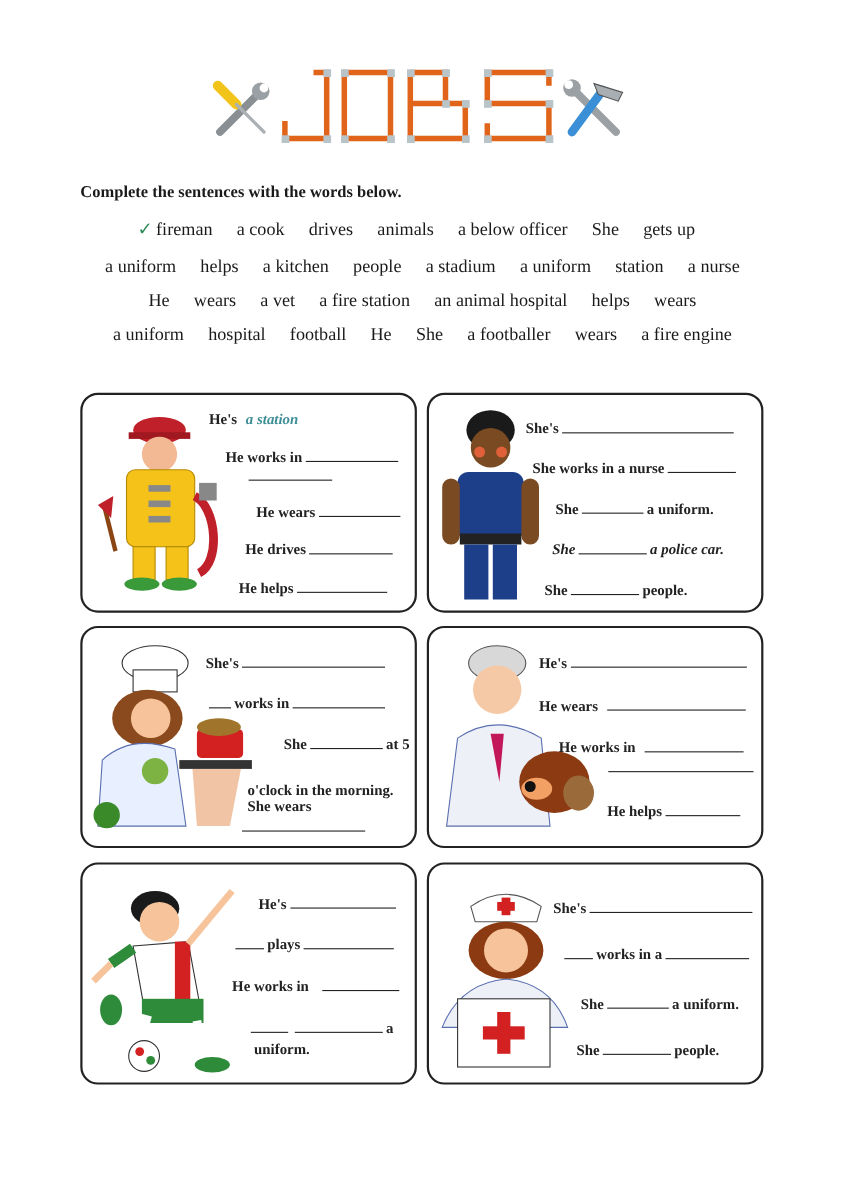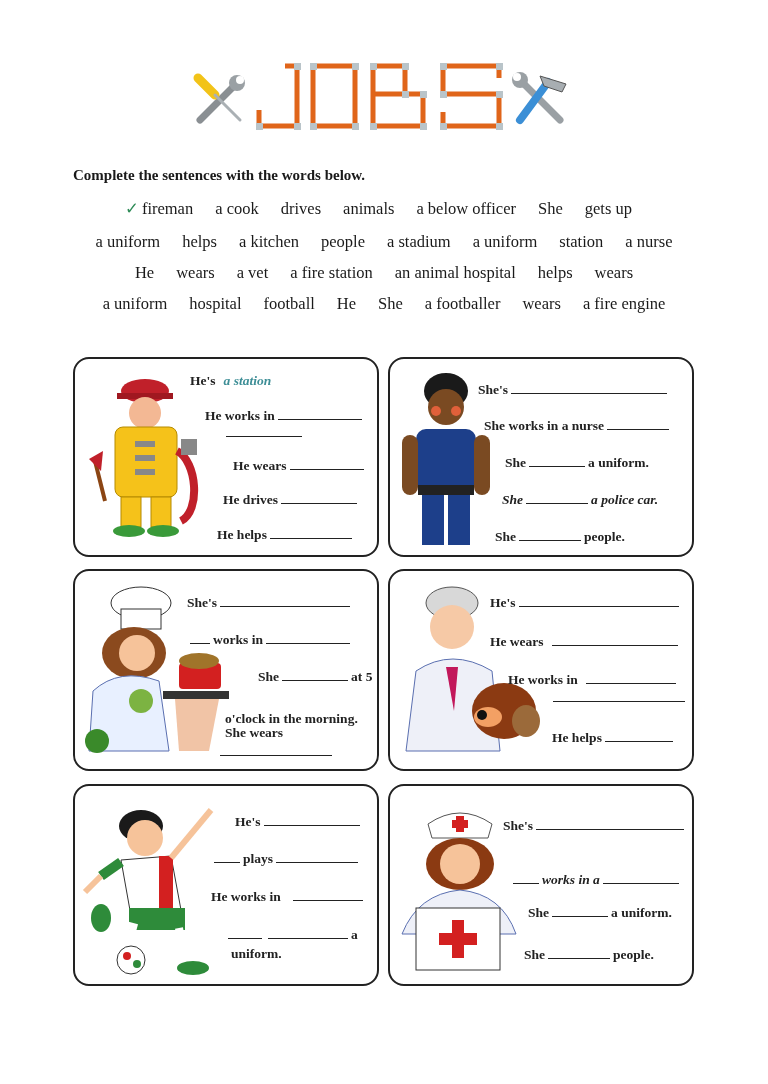--- a/index.html
+++ b/index.html
@@ -250,16 +250,16 @@
     <rect x="58" y="12" width="8" height="16" fill="#d32020"></rect>
       <rect x="54" y="16" width="16" height="8" fill="#d32020"></rect>
     <ellipse cx="62" cy="60" rx="34" ry="26" fill="#8b3a12"></ellipse>
     <circle cx="62" cy="60" r="20" fill="#f6c39a"></circle>
     <path d="M4 130 Q20 90 62 86 Q104 90 118 130 Z" fill="#eef0f8" stroke="#5a6fb0"></path>
     <rect x="18" y="104" width="84" height="62" fill="#fff" stroke="#333"></rect>
     <rect x="54" y="116" width="12" height="38" fill="#d32020"></rect>
       <rect x="41" y="129" width="38" height="12" fill="#d32020"></rect>
   </svg>
   <div class="line" style="left:113px; top:31px;"><span>She's</span><span class="blank" style="width:148px;"></span></div>
-  <div class="line" style="left:120px; top:85px;font-style:italic;"><span class="blank" style="width:26px;"></span><span>works in a</span><span class="blank" style="width:76px;"></span></div>
+  <div class="line" style="left:120px; top:73px;"><span class="blank" style="width:26px;"></span><span>works in a</span><span class="blank" style="width:76px;"></span></div>
   <div class="line" style="left:138px; top:118px;"><span>She</span><span class="blank" style="width:56px;"></span><span>a uniform.</span></div>
   <div class="line" style="left:134px; top:160px;"><span>She</span><span class="blank" style="width:62px;"></span><span>people.</span></div>
 </div>
 
 </body></html>

